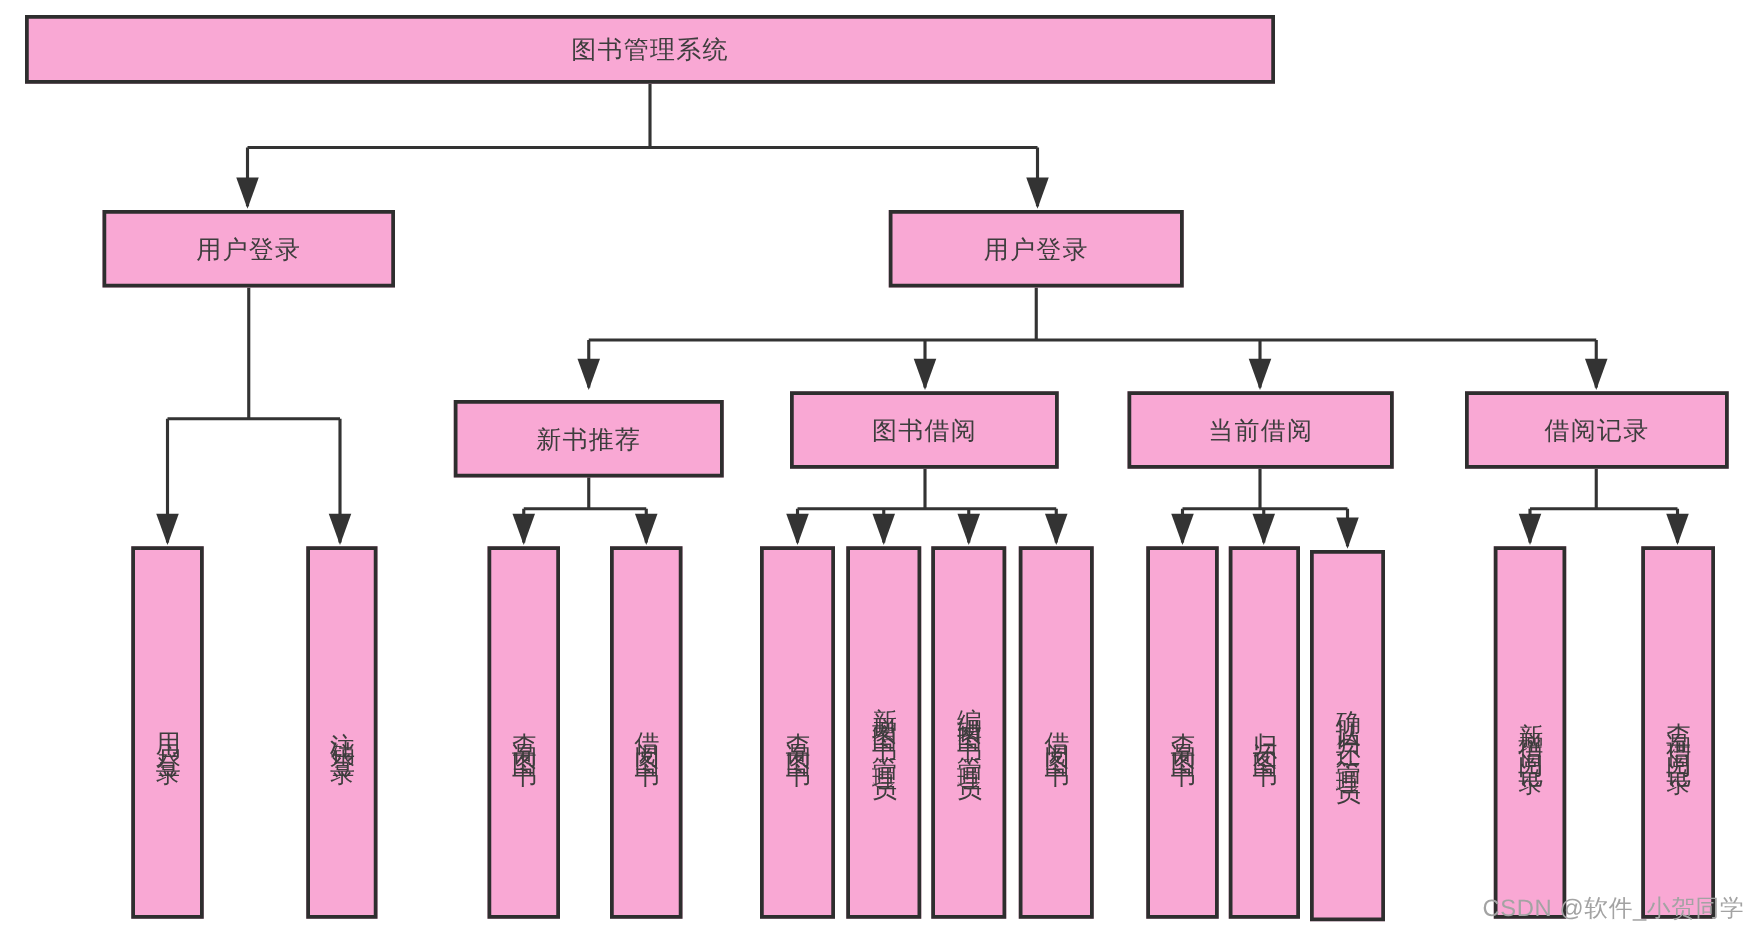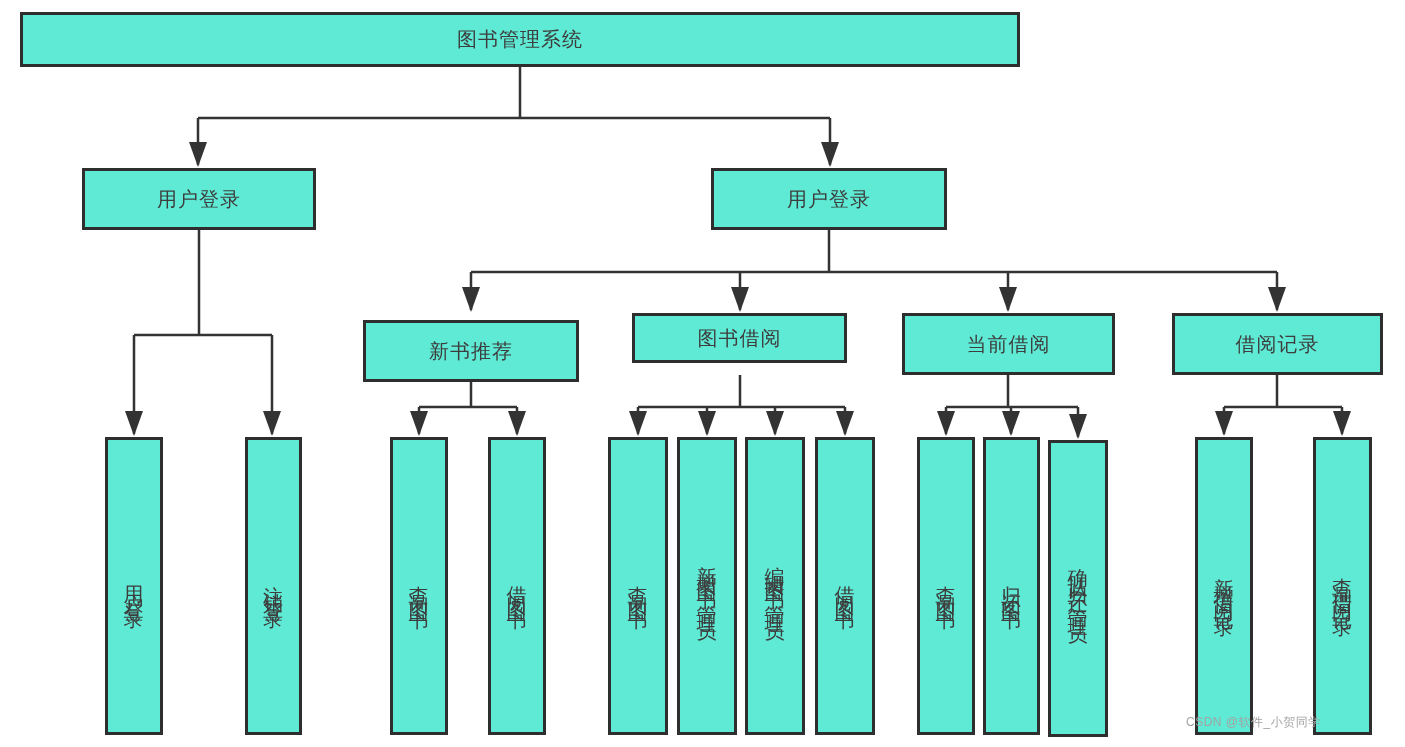--- a/index.html
+++ b/index.html
@@ -12,31 +12,31 @@
   html,body{margin:0;padding:0;background:var(--background);}
   .canvas{
     position:relative;width:1405px;height:747px;background:var(--background);
     font-family:"Liberation Sans","DejaVu Sans",sans-serif;overflow:hidden;
   }
   .connectors{position:absolute;left:0;top:0;z-index:1;}
   .ln{stroke:var(--line);stroke-width:2.5;fill:none;}
   .ar{fill:var(--line);stroke:none;}
   .node{
     position:absolute;box-sizing:border-box;border:3px solid var(--box-border);
-    background:#5eead4;color:var(--text);display:flex;align-items:center;justify-content:center;
+    background:#f9a8d4;color:var(--text);display:flex;align-items:center;justify-content:center;
     z-index:2;
   }
   .node-h{font-size:20px;letter-spacing:1px;}
   .node-v span{
     writing-mode:vertical-rl;text-orientation:mixed;
     font-size:20px;line-height:1;letter-spacing:8px;
   }
   .watermark{
     position:absolute;left:1186px;top:714px;z-index:3;
-    font-size:12px;color:var(--watermark);letter-spacing:0.5px;white-space:nowrap;
+    font-size:19px;color:var(--watermark);letter-spacing:0.5px;white-space:nowrap;
   }
 </style>
 </head>
 <body>
 
 <div class="canvas">
 
   <svg class="connectors" width="1405" height="747" viewBox="0 0 1405 747">
     <g class="ln">
 
@@ -84,21 +84,21 @@
   <div class="node node-h" style="left:82px;top:168px;width:234px;height:62px">
     <span>用户登录</span>
   </div>
   <div class="node node-h" style="left:711px;top:168px;width:236px;height:62px">
     <span>用户登录</span>
   </div>
 
   <div class="node node-h" style="left:363px;top:320px;width:216px;height:62px">
     <span>新书推荐</span>
   </div>
-  <div class="node node-h" style="left:632px;top:313px;width:215px;height:50px">
+  <div class="node node-h" style="left:632px;top:313px;width:215px;height:62px">
     <span>图书借阅</span>
   </div>
   <div class="node node-h" style="left:902px;top:313px;width:213px;height:62px">
     <span>当前借阅</span>
   </div>
   <div class="node node-h" style="left:1172px;top:313px;width:211px;height:62px">
     <span>借阅记录</span>
   </div>
 
   <div class="node node-v" style="left:105px;top:437px;width:58px;height:298px">

